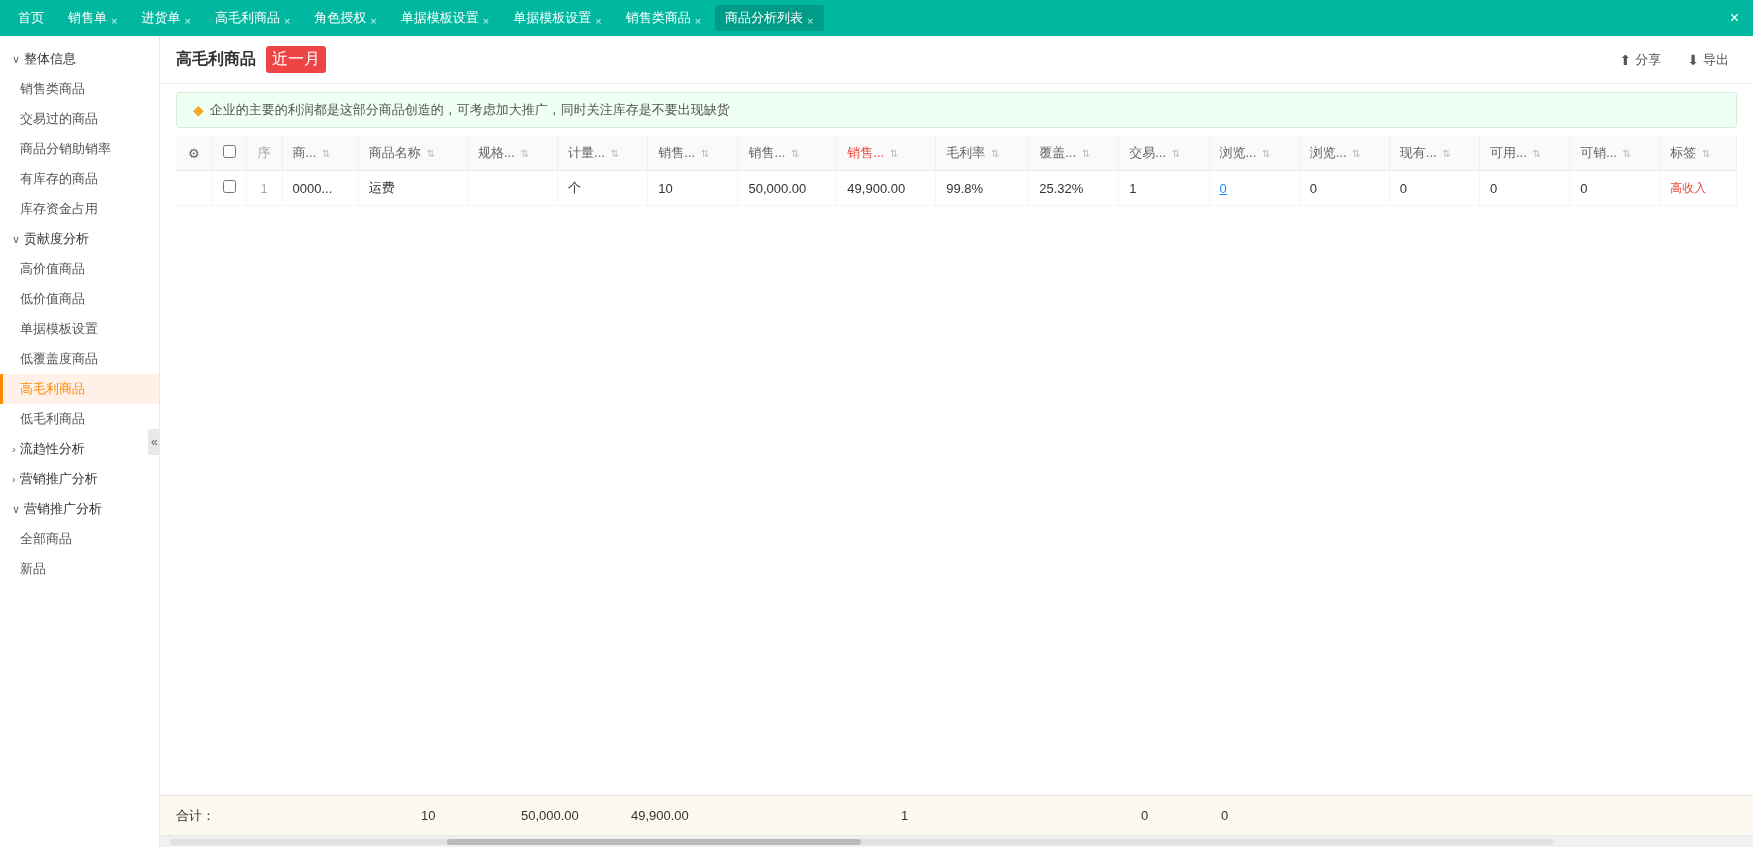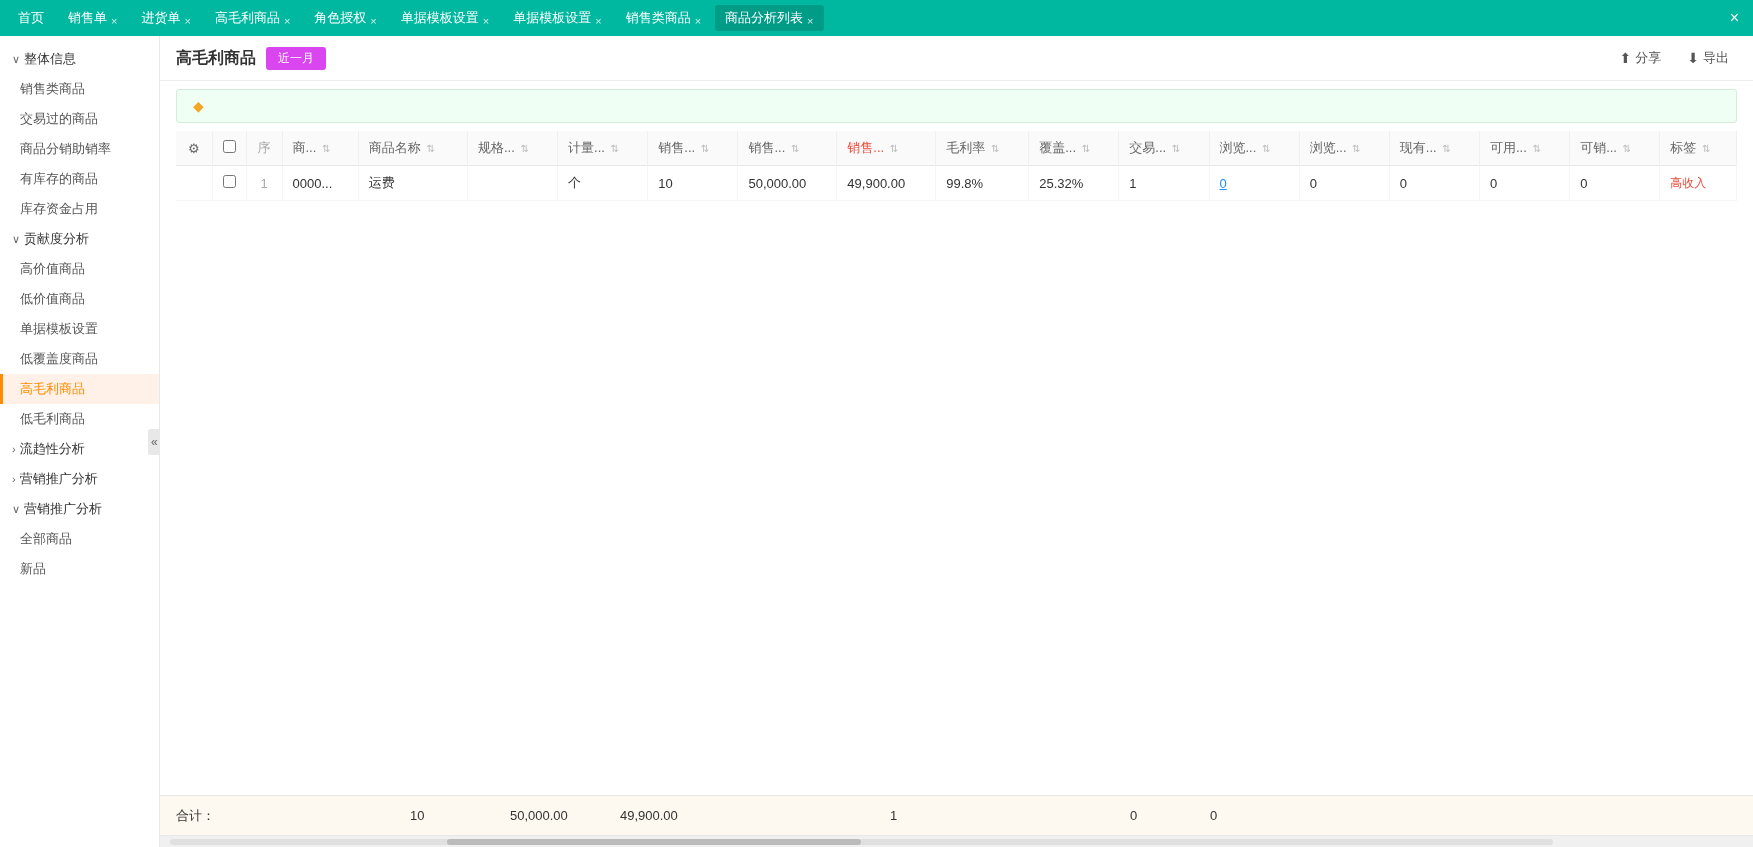--- a/index.html
+++ b/index.html
@@ -81,26 +81,26 @@
       gap: 10px;
       border-bottom: 1px solid #eee;
       flex-shrink: 0;
     }
     .content-title {
       font-size: 16px;
       font-weight: bold;
       color: #333;
     }
     .filter-btn {
-      background: #d946ef;
+      background: #ef4444;
       color: #fff;
       border: none;
       border-radius: 3px;
-      padding: 3px 12px;
-      font-size: 12px;
+      padding: 3px 6px;
+      font-size: 16px;
       cursor: pointer;
     }
     .search-box {
       display: flex;
       align-items: center;
       border: 1px solid #ddd;
       border-radius: 3px;
       padding: 3px 8px;
       gap: 6px;
       flex: 1;
@@ -187,20 +187,21 @@
 
     
     .footer-row {
       background: #fef9f0;
       border-top: 1px solid #e8e8e8;
       display: flex;
       align-items: center;
       padding: 8px 0;
       flex-shrink: 0;
       min-height: 40px;
+      gap: 11px;
     }
     .footer-row .total-label {
       padding: 0 16px;
       font-size: 13px;
       color: #333;
       font-weight: 500;
       width: 160px;
       flex-shrink: 0;
     }
     .footer-cells {
@@ -380,20 +381,21 @@
         </div>
         <div class="action-btn">
           <span style="font-size:14px;">⬇</span>
           <span>导出</span>
         </div>
       </div>
     </div>
 
     <div class="info-banner">
       <span class="info-icon">◆</span>
+      <span>企业的主要的利润都是这部分商品创造的，可考虑加大推广，同时关注库存是不要出现缺货</span>
     </div>
 
     <div class="table-container">
       <table>
         <thead>
           <tr>
             <th style="width:36px; text-align:center;">⚙</th>
             <th style="width:30px; text-align:center;"><input type="checkbox" style=""></th>
             <th style="width:36px; text-align:center; color:#aaa;">序</th>
             <th>商... <span class="col-sort">⇅</span></th>

